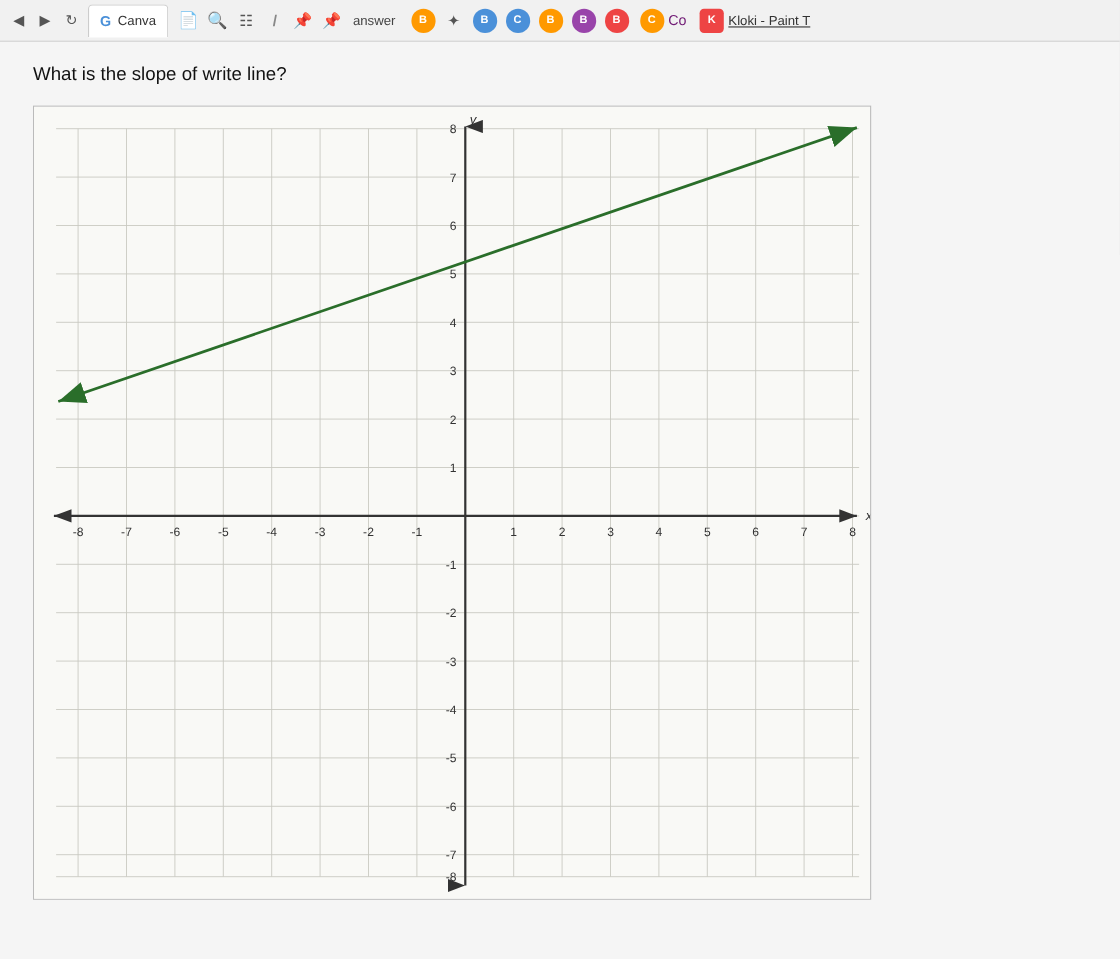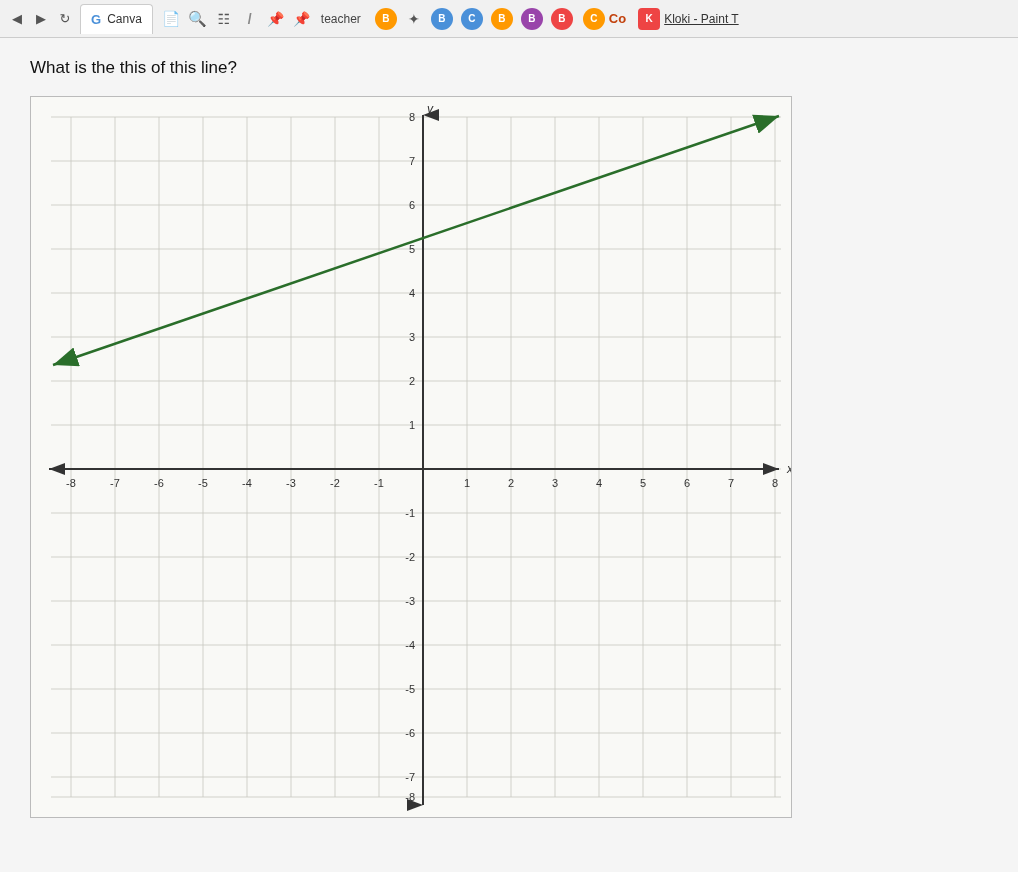--- a/index.html
+++ b/index.html
@@ -58,22 +58,22 @@
       justify-content: center;
       font-size: 11px;
       font-weight: bold;
     }
     .icon-orange { background: #f90; color: #fff; }
     .icon-blue { background: #4a90d9; color: #fff; }
     .icon-red { background: #e44; color: #fff; }
     .icon-purple { background: #94a; color: #fff; }
     .co-label {
       font-size: 13px;
-      font-weight: bold;
-      color: #c2410c;
+      font-weight: normal;
+      color: #701a75;
     }
     .kloki-label {
       font-size: 12px;
       color: #333;
       text-decoration: underline;
     }
 
     
     .main-content {
       background: #f5f5f5;
@@ -130,21 +130,21 @@
 
     <div class="nav-icon" style="font-size:14px;">☷</div>
 
     <div class="nav-icon" style="font-size:14px; font-weight:bold; color:#888;">/</div>
 
     <div class="nav-icon" style="font-size:14px;">📌</div>
 
     <div class="nav-icon" style="font-size:14px;">📌</div>
   </div>
 
-  <span style="font-size:12px; color:#444; margin: 0 4px;">teacher</span>
+  <span style="font-size:12px; color:#444; margin: 0 4px;">answer</span>
 
   <div class="toolbar-icons">
     <div class="toolbar-icon-circle icon-orange" style="font-size:10px;">B</div>
     <div class="nav-icon" style="font-size:14px;">✦</div>
     <div class="toolbar-icon-circle icon-blue" style="font-size:10px;">B</div>
     <div class="toolbar-icon-circle" style="background:#4a90d9; color:#fff; font-size:10px; width:22px; height:22px; border-radius:50%; display:flex; align-items:center; justify-content:center;">C</div>
     <div class="toolbar-icon-circle icon-orange" style="font-size:10px;">B</div>
     <div class="toolbar-icon-circle icon-purple" style="font-size:10px;">B</div>
     <div class="toolbar-icon-circle icon-red" style="font-size:10px;">B</div>
   </div>
@@ -158,21 +158,21 @@
 
   <div style="display:flex; align-items:center; gap:4px; margin-left:6px;">
     <div style="width:22px; height:22px; background:#e44; border-radius:4px; display:flex; align-items:center; justify-content:center;">
       <span style="font-size:10px; color:#fff; font-weight:bold;">K</span>
     </div>
     <span class="kloki-label">Kloki - Paint T</span>
   </div>
 </div>
 
 <div class="main-content">
-  <p class="question-title">What is the this of this line?</p>
+  <p class="question-title">What is the slope of write line?</p>
 
   
   <div class="graph-wrapper">
     <svg class="graph-canvas" width="760" height="720" viewBox="0 0 760 720">
 
       <rect width="760" height="720" fill="#f9f9f6"></rect>
 
       <defs>
         <marker id="arrowhead-right" markerWidth="8" markerHeight="6" refX="8" refY="3" orient="auto">
           <polygon points="0 0, 8 3, 0 6" fill="#333"></polygon>

